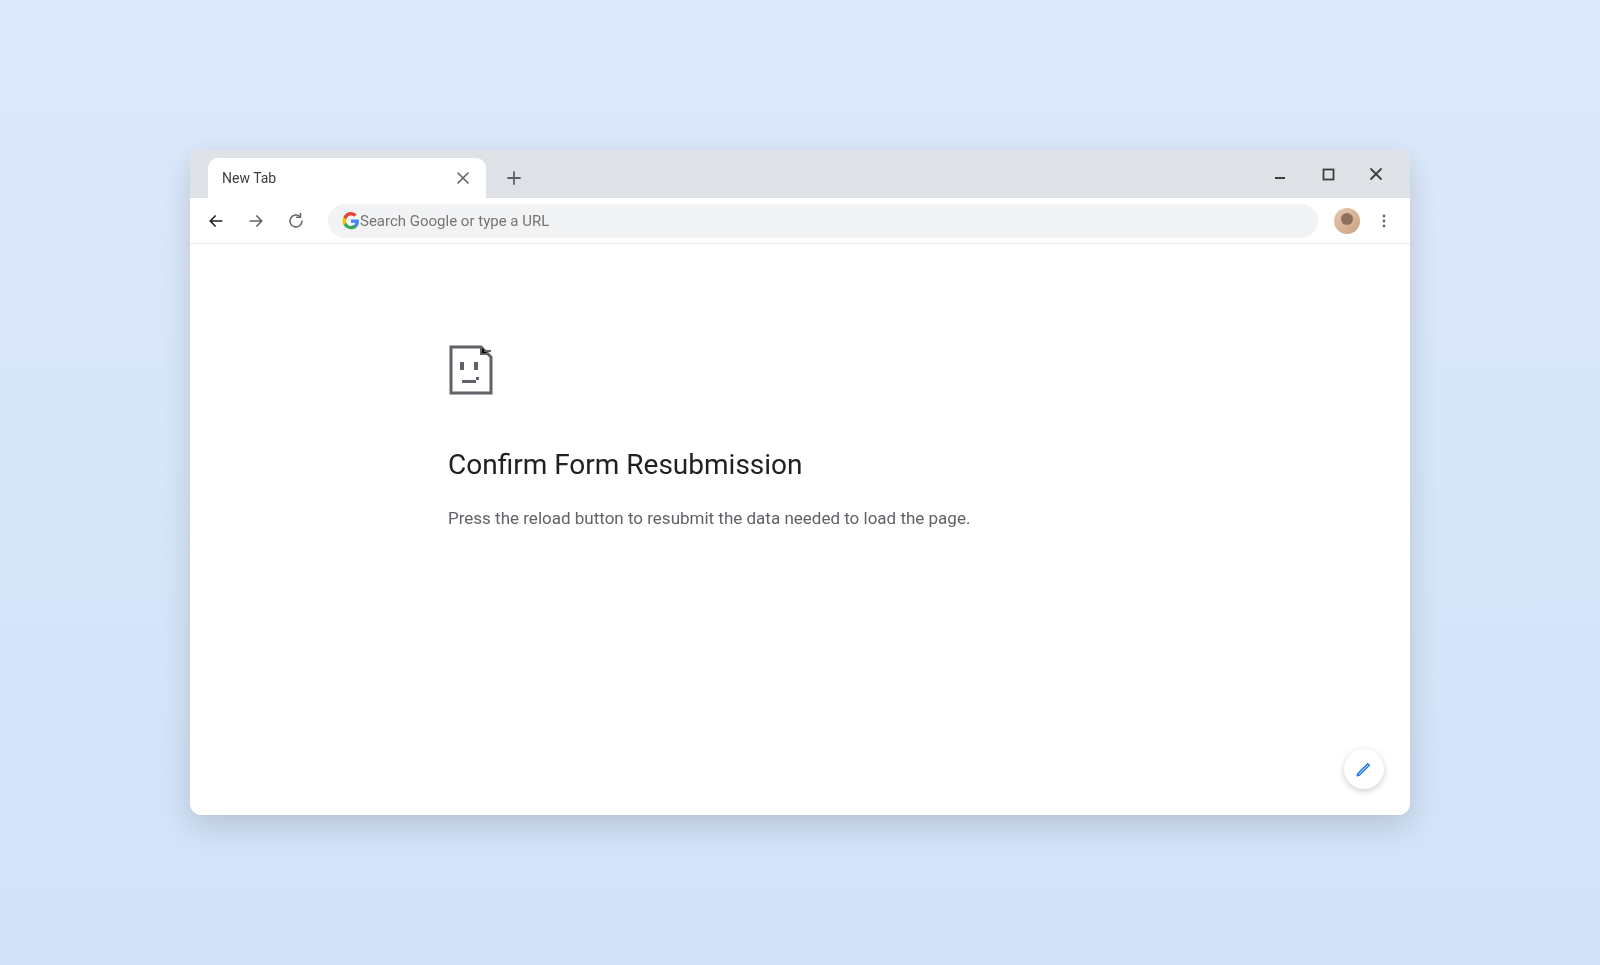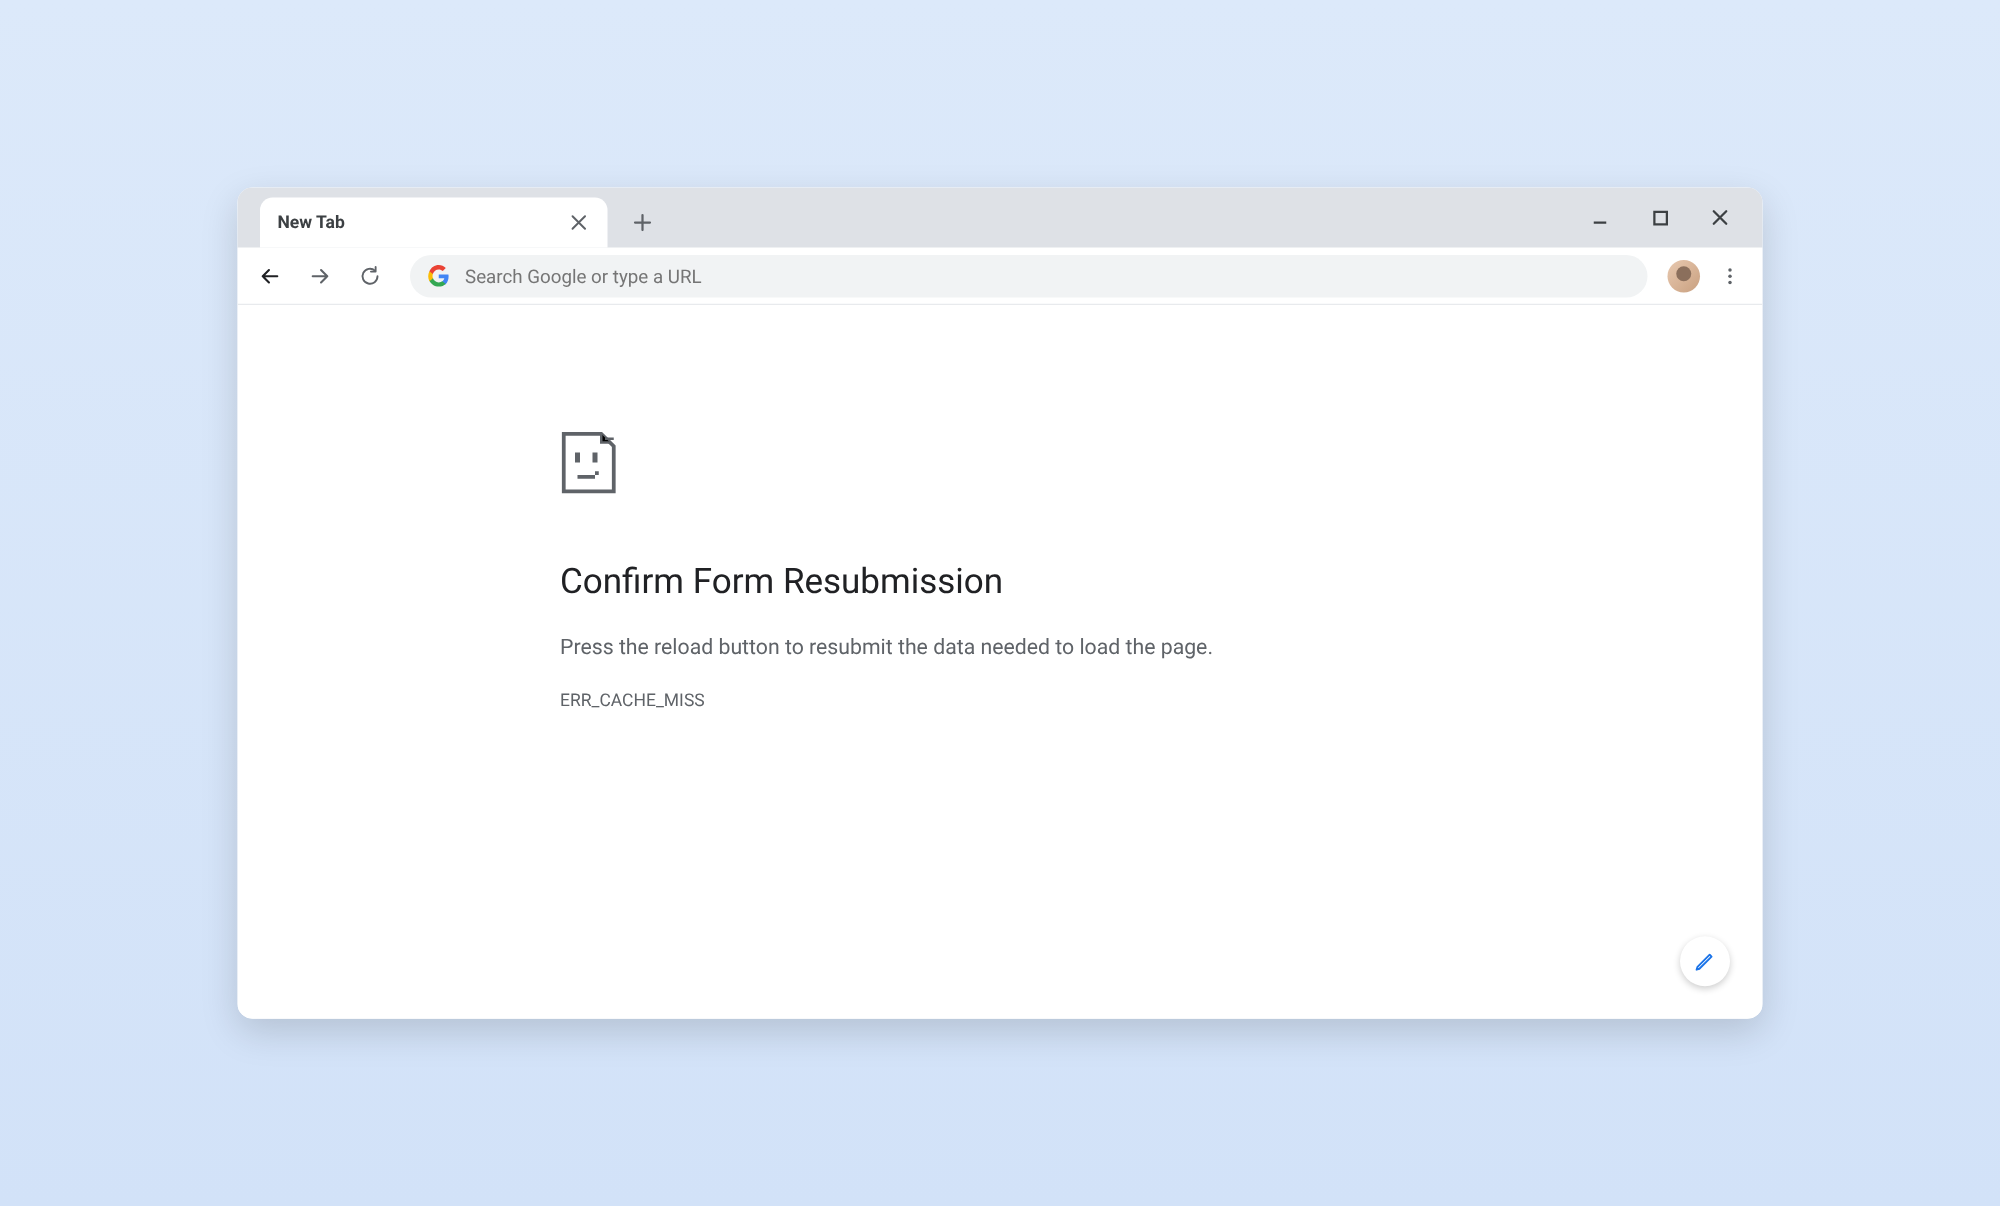--- a/index.html
+++ b/index.html
@@ -35,21 +35,20 @@
     height: 40px;
     width: 278px;
     border-top-left-radius: 10px;
     border-top-right-radius: 10px;
     display: flex;
     align-items: center;
     padding: 0 14px;
     font-size: 14px;
     color: #3c4043;
     position: relative;
-    font-weight: bold;
   }
   .tab-title { flex: 1; }
   .tab-close {
     width: 18px; height: 18px;
     display: flex; align-items: center; justify-content: center;
     color: #5f6368; cursor: pointer;
     border-radius: 50%;
   }
   .new-tab {
     width: 32px; height: 32px;
@@ -89,21 +88,21 @@
   }
   .nav-btn.active { color: #202124; }
   .omnibox {
     flex: 1;
     height: 34px;
     background: #f1f3f4;
     border-radius: 17px;
     display: flex;
     align-items: center;
     padding: 0 14px;
-    gap: 12px;
+    gap: 0;
     margin: 0 8px;
   }
   .g-icon { width: 18px; height: 18px; flex-shrink: 0; }
   .omnibox-input {
     border: none; background: transparent; outline: none;
     flex: 1; font-size: 15px; color: #5f6368;
     font-family: inherit;
   }
   .avatar {
     width: 26px; height: 26px; border-radius: 50%;
@@ -235,21 +234,20 @@
           <path d="M3 3 H33 L43 13 V49 H3 Z" fill="none" stroke="#5f6368" stroke-width="3"></path>
           <path d="M33 3 V10 H40 M36 7 H43" stroke="#5f6368" stroke-width="2"></path>
           <rect x="12" y="18" width="4" height="8" fill="#5f6368"></rect>
           <rect x="26" y="18" width="4" height="8" fill="#5f6368"></rect>
           <rect x="14" y="36" width="14" height="3" fill="#5f6368"></rect>
           <rect x="28" y="33" width="3" height="3" fill="#5f6368"></rect>
         </svg>
       </div>
       <h1 class="error-title">Confirm Form Resubmission</h1>
       <p class="error-p">Press the reload button to resubmit the data needed to load the page.</p>
-      <div class="error-code">ERR_CACHE_MISS</div>
     </div>
 
     <div class="fab">
       <span>
         <svg width="18" height="18" viewBox="0 0 24 24">
             <path d="M3 21 L6 20 L19 7 L17 5 L4 18 Z M17 5 L19 7" fill="none" stroke="#1a73e8" stroke-width="2" stroke-linejoin="round"></path>
           </svg>
       </span>
     </div>
   </div>

